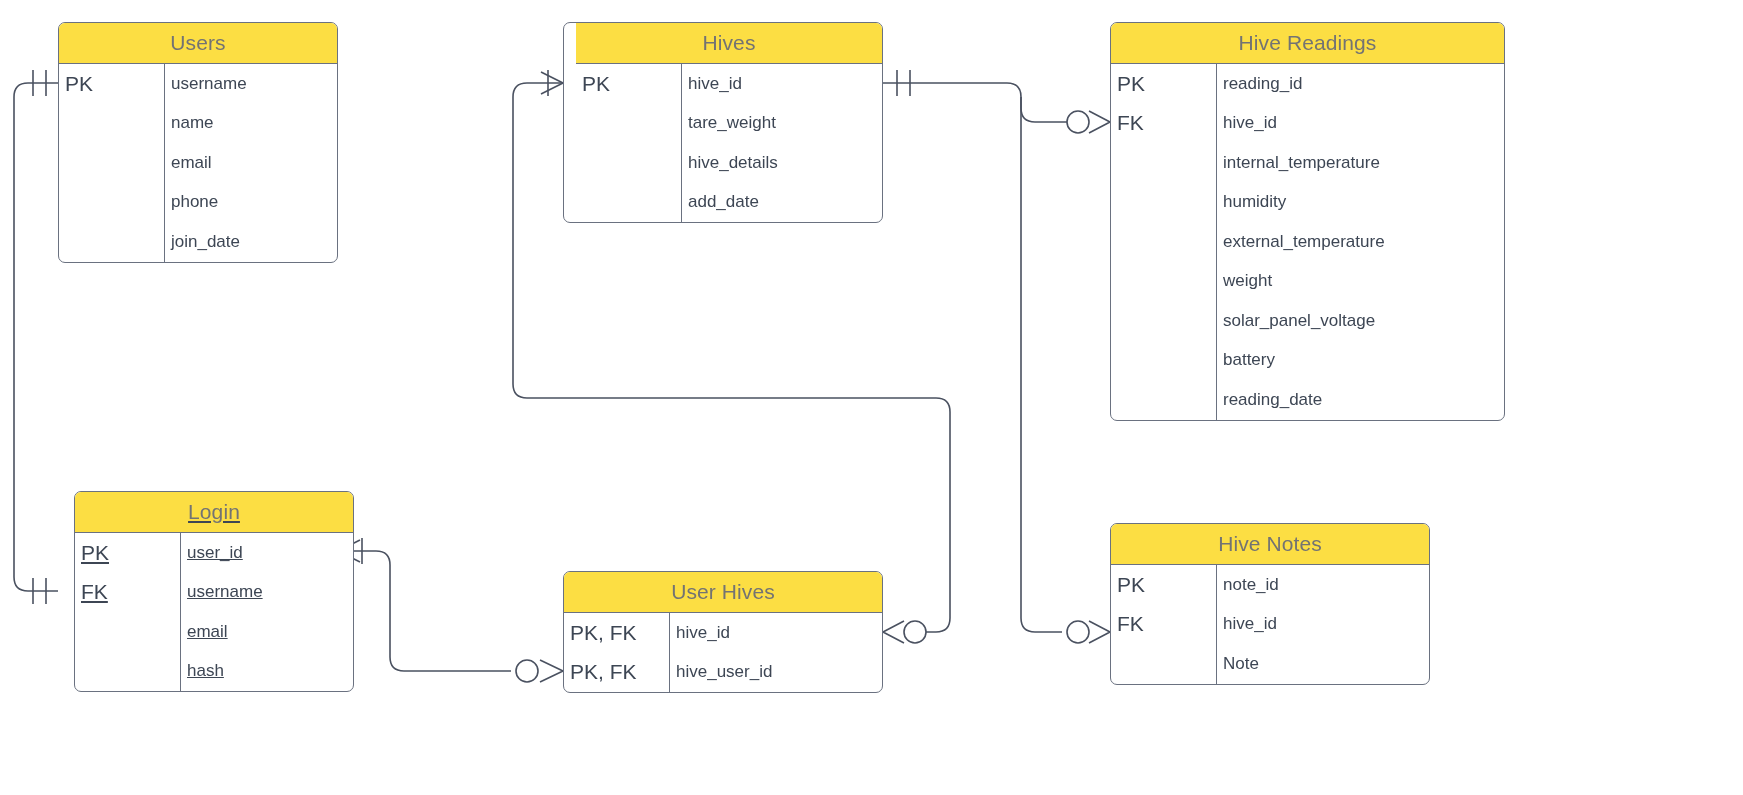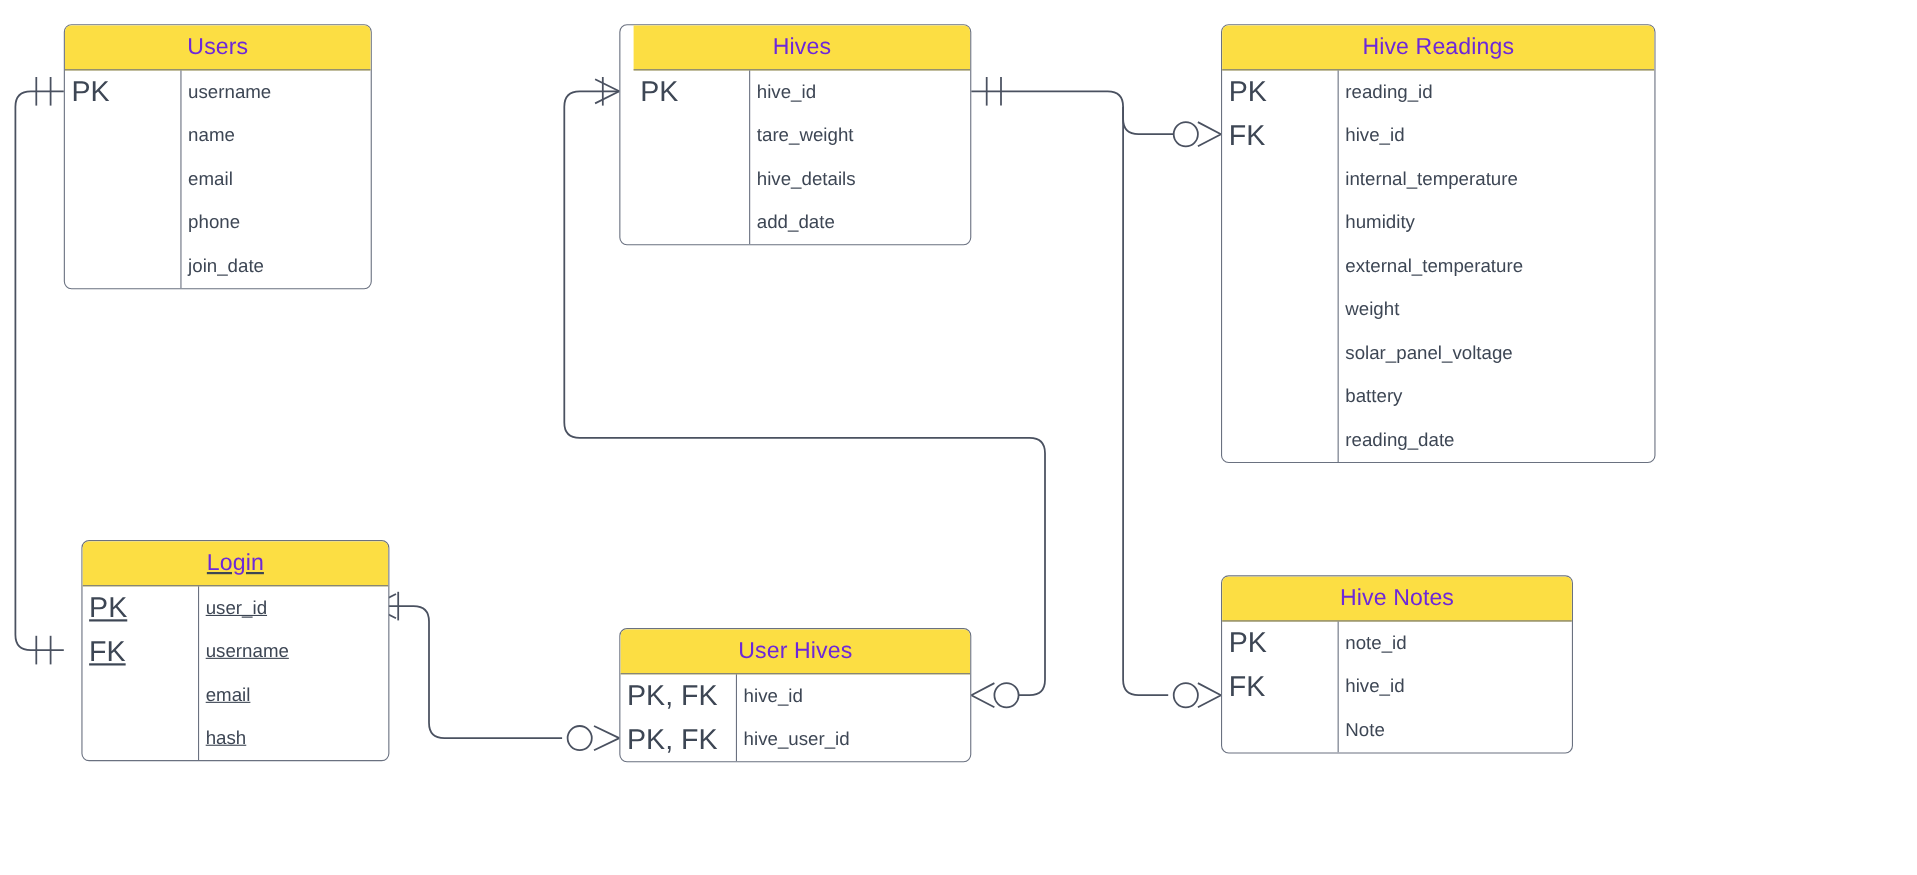--- a/index.html
+++ b/index.html
@@ -29,37 +29,37 @@
     overflow:hidden;
     z-index:3;
   }
   .entity-title{
     background:#fcde43;
     border-bottom:1.4px solid #6a7180;
     text-align:center;
     font-size:21px;
     line-height:40px;
     height:40px;
-    color:#6d28d9;
+    color:#737373;
     letter-spacing:.1px;
     white-space:nowrap;
   }
   .entity-body{
     display:block;
     position:relative;
   }
   .attr-row{
     display:flex;
     align-items:center;
     height:39.5px;
   }
   .attr-key{
     flex:0 0 auto;
     padding-left:6px;
-    font-size:26px;
+    font-size:21px;
     color:#3d4654;
     white-space:nowrap;
     box-sizing:border-box;
   }
   .attr-name{
     flex:1 1 auto;
     padding-left:7px;
     font-size:17px;
     color:#3d4654;
     white-space:nowrap;

